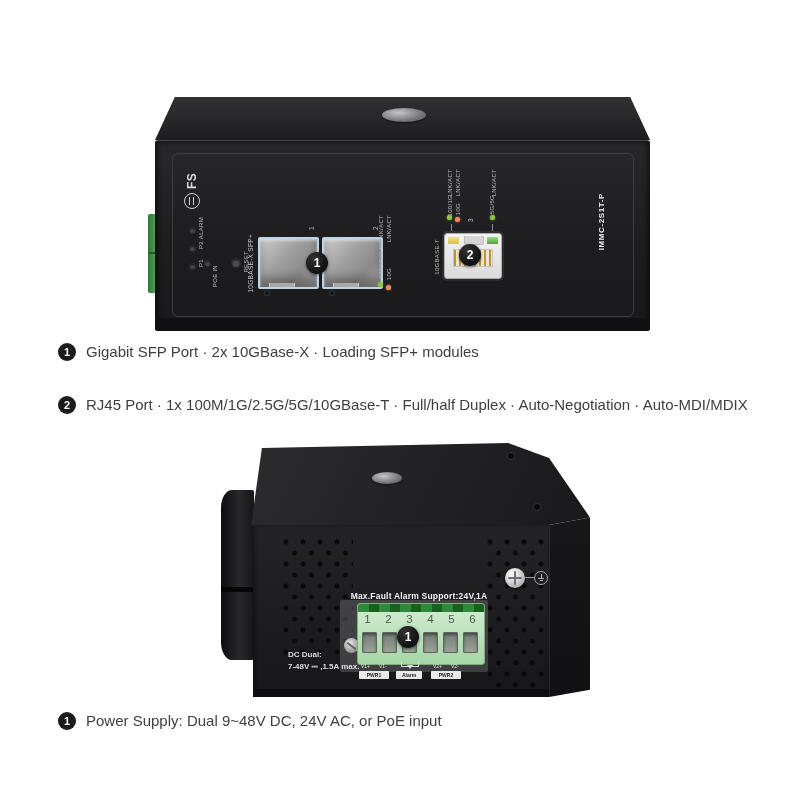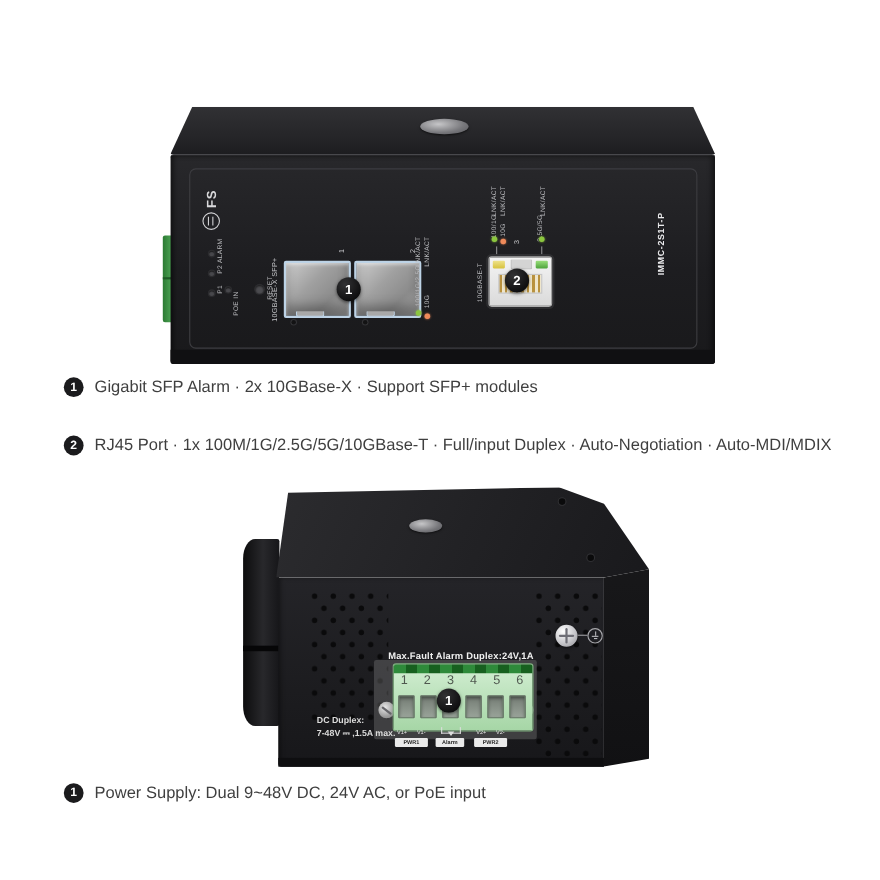--- a/index.html
+++ b/index.html
@@ -212,25 +212,25 @@
       <div class="callout" style="left:304px;top:103px;">2</div>
 
       <span class="vt model-lbl" style="left:443px;top:52px;">IMMC-2S1T-P</span>
 
       <div class="df-strip"></div>
     </div>
   </div>
 
   <div class="ann" style="top:343px;">
     <span class="ann-badge">1</span>
-    <span>Gigabit SFP Alarm · 2x 10GBase-X · Support SFP+ modules</span>
+    <span>Gigabit SFP Port · 2x 10GBase-X · Loading SFP+ modules</span>
   </div>
   <div class="ann" style="top:396px;">
     <span class="ann-badge">2</span>
-    <span>RJ45 Port · 1x 100M/1G/2.5G/5G/10GBase-T · Full/input Duplex · Auto-Negotiation · Auto-MDI/MDIX</span>
+    <span>RJ45 Port · 1x 100M/1G/2.5G/5G/10GBase-T · Full/half Duplex · Auto-Negotiation · Auto-MDI/MDIX</span>
   </div>
 
   <div class="dev-bottom">
     <div class="din-clip"></div>
     <div class="db-top"></div>
     <div class="db-side"></div>
     <div class="emblem" style="left:154px;top:29px;width:30px;height:12px;"></div>
     <i class="topscrew" style="left:290px;top:10px;"></i>
     <i class="topscrew" style="left:316px;top:61px;"></i>
 
@@ -239,21 +239,21 @@
       <div class="vent" style="left:234px;top:14px;width:60px;height:152px;"></div>
 
       <div class="gscrew"></div>
       <i class="gwire"></i>
       <span class="gsym">
           <i class="g1"></i>
           <i class="g2"></i>
           <i class="g3"></i>
         </span>
 
-      <div class="mfl">Max.Fault Alarm Duplex:24V,1A</div>
+      <div class="mfl">Max.Fault Alarm Support:24V,1A</div>
 
       <div class="tplate"></div>
       <i class="tscrew" style="left:91px;top:113px;z-index:3;"></i>
       <i class="tscrew" style="left:217px;top:113px;z-index:3;"></i>
 
       <div class="tgreen">
         <i class="tstrip"></i>
       </div>
       <div class="tnums">
         <span>1</span>
@@ -276,21 +276,21 @@
       <span class="wlab" style="left:108px;top:138px;">V1+</span>
       <span class="wlab" style="left:126px;top:138px;">V1-</span>
       <span class="pill" style="left:106px;top:146px;width:30px;">PWR1</span>
       <i class="amark"></i>
       <span class="pill" style="left:143px;top:146px;width:26px;">Alarm</span>
       <span class="wlab" style="left:180px;top:138px;">V2+</span>
       <span class="wlab" style="left:198px;top:138px;">V2-</span>
       <span class="pill" style="left:178px;top:146px;width:30px;">PWR2</span>
 
       <div class="dctext">
-        <div>DC Duplex:</div>
+        <div>DC Dual:</div>
         <div>7-48V ⎓ ,1.5A max.</div>
       </div>
     </div>
   </div>
 
   <div class="ann" style="top:712px;">
     <span class="ann-badge">1</span>
     <span>Power Supply: Dual 9~48V DC, 24V AC, or PoE input</span>
   </div>
 

